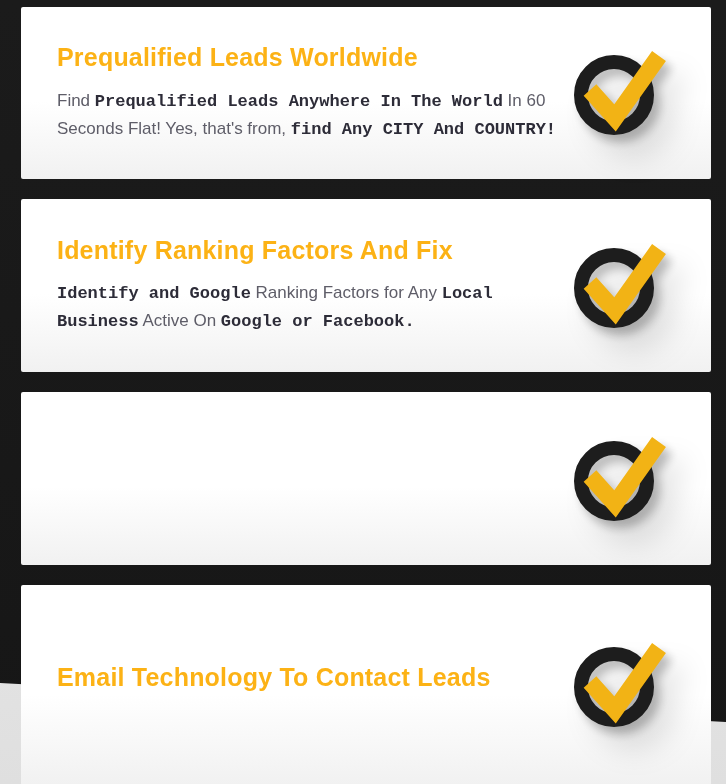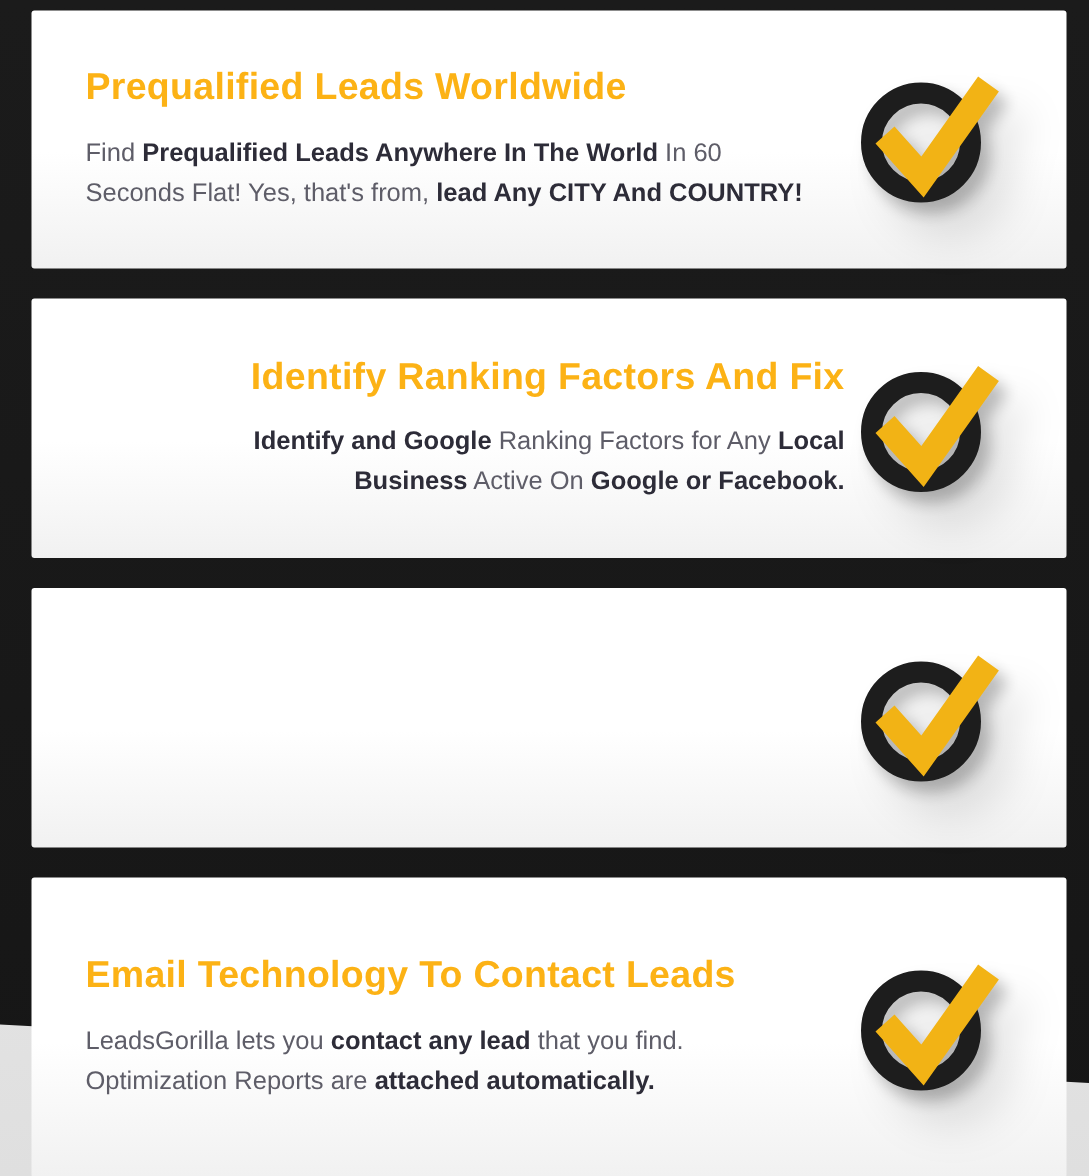--- a/index.html
+++ b/index.html
@@ -25,41 +25,42 @@
   }
   .card {
     position: relative;
     display: flex;
     align-items: center;
     height: 172px;
     padding: 0 0 0 36px;
     background: linear-gradient(180deg, #ffffff 0%, #ffffff 55%, #f1f1f1 100%);
     border-radius: 2px;
   }
-  .card-2, .card-3 { height: 173px; text-align: right; }
+  .card-2, .card-3 { height: 173px; }
   .card-4 { height: 200px; }
   .card + .card { margin-top: 20px; }
   .card-1 { margin-bottom: 4px; } 
   .card-text { flex: 1 1 auto; max-width: 525px; }
   .card-title {
     font-size: 25px;
     font-weight: 800;
     letter-spacing: 0.2px;
     color: var(--heading-color, #fcb215);
     margin-bottom: 15px;
     line-height: 1.15;
   }
   .card-body {
     font-size: 17px;
     line-height: 27px;
     color: var(--body-text-color, #5e5d68);
   }
   .card-body strong {
     color: var(--body-bold-color, #2d2c38);
     font-weight: 700;
+    font-family: Liberation Mono, monospace;
   }
   .card-icon {
     flex: 0 0 122px;
     width: 122px;
     margin-right: 26px;
     display: flex;
     align-items: center;
     justify-content: center;
   }
   .card-icon svg {
@@ -74,21 +75,21 @@
 </head>
 <body>
 
 <div class="dark-bg"></div>
 
 <main class="cards">
 
   <section class="card card-1">
     <div class="card-text">
       <h2 class="card-title">Prequalified Leads Worldwide</h2>
-      <p class="card-body"><span>Find </span><strong>Prequalified Leads Anywhere In The World</strong><span> In 60</span><br><span>Seconds Flat! Yes, that's from, </span><strong>lead Any CITY And COUNTRY!</strong></p>
+      <p class="card-body"><span>Find </span><strong>Prequalified Leads Anywhere In The World</strong><span> In 60</span><br><span>Seconds Flat! Yes, that's from, </span><strong>find Any CITY And COUNTRY!</strong></p>
     </div>
     <div class="card-icon">
       <svg viewBox="0 0 100 100" aria-hidden="true">
         <circle class="check-ring" cx="40" cy="52" r="33" fill="none" stroke-width="14"></circle>
         <path class="check-mark" d="M16 47 L41 75 L85 13" fill="none" stroke-width="17" stroke-linecap="butt" stroke-linejoin="miter"></path>
       </svg>
     </div>
   </section>
 
   <section class="card card-2">
@@ -111,21 +112,20 @@
       <svg viewBox="0 0 100 100" aria-hidden="true">
         <circle class="check-ring" cx="40" cy="52" r="33" fill="none" stroke-width="14"></circle>
         <path class="check-mark" d="M16 47 L41 75 L85 13" fill="none" stroke-width="17" stroke-linecap="butt" stroke-linejoin="miter"></path>
       </svg>
     </div>
   </section>
 
   <section class="card card-4">
     <div class="card-text">
       <h2 class="card-title">Email Technology To Contact Leads</h2>
-      <p class="card-body"><span>LeadsGorilla lets you </span><strong>contact any lead</strong><span> that you find.</span><br><span>Optimization Reports are </span><strong>attached automatically.</strong></p>
     </div>
     <div class="card-icon">
       <svg viewBox="0 0 100 100" aria-hidden="true">
         <circle class="check-ring" cx="40" cy="52" r="33" fill="none" stroke-width="14"></circle>
         <path class="check-mark" d="M16 47 L41 75 L85 13" fill="none" stroke-width="17" stroke-linecap="butt" stroke-linejoin="miter"></path>
       </svg>
     </div>
   </section>
 
 </main>

